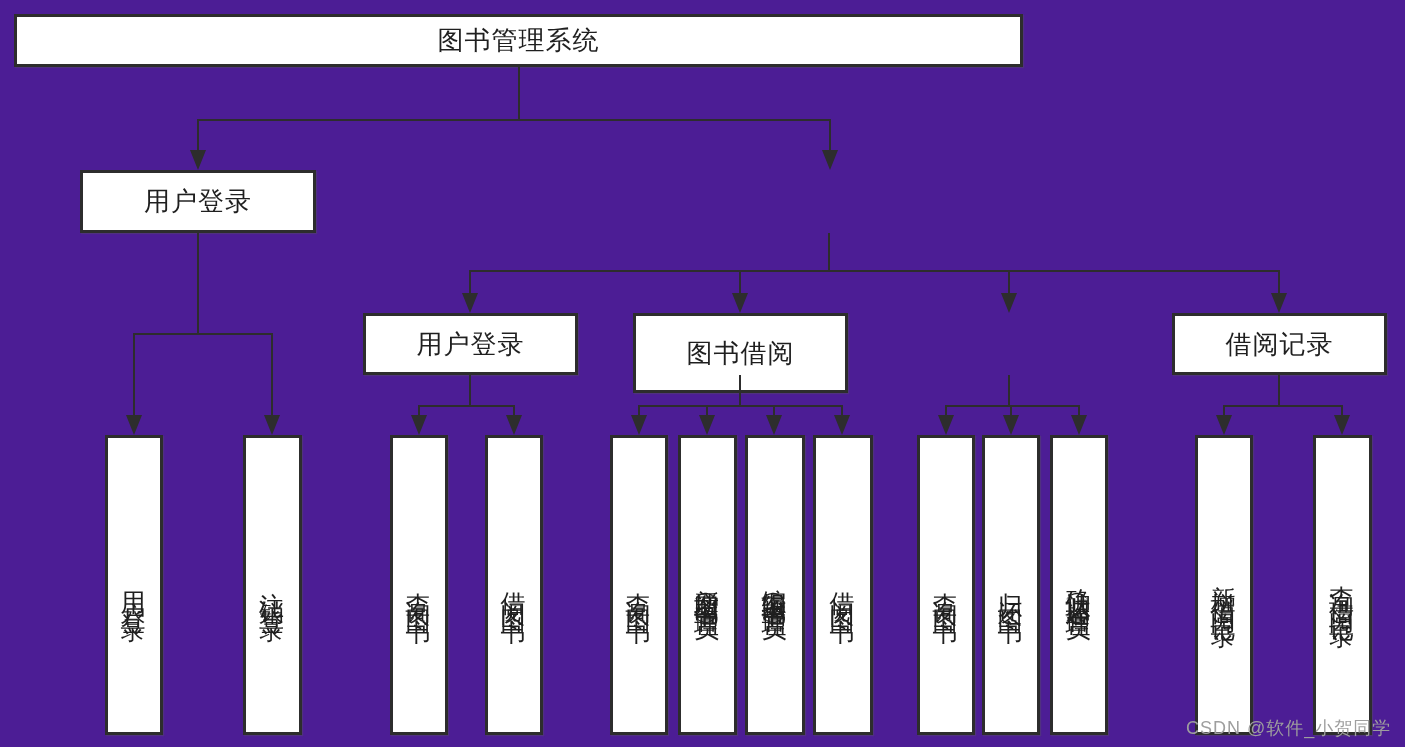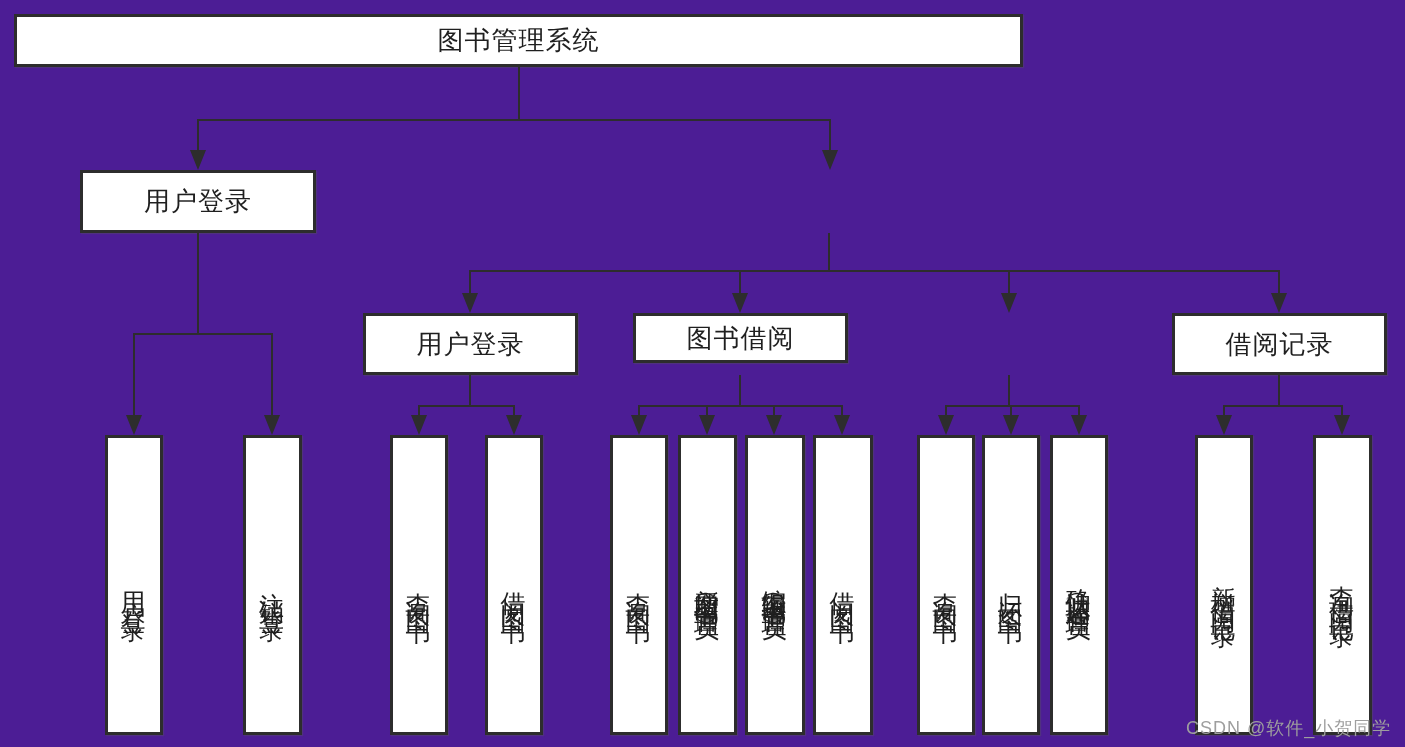--- a/index.html
+++ b/index.html
@@ -66,21 +66,21 @@
   <div class="vl" style="left:739px;top:270px;height:35px;"></div>
   <div class="ah" style="left:732px;top:293px;"></div>
   <div class="vl" style="left:1008px;top:270px;height:35px;"></div>
   <div class="ah" style="left:1001px;top:293px;"></div>
   <div class="vl" style="left:1278px;top:270px;height:35px;"></div>
   <div class="ah" style="left:1271px;top:293px;"></div>
 
   <div class="node h" style="left:363px;top:313px;width:215px;height:62px;">
     <span>用户登录</span>
   </div>
-  <div class="node h" style="left:633px;top:313px;width:215px;height:50px;">
+  <div class="node h" style="left:633px;top:313px;width:215px;height:80px;">
     <span>图书借阅</span>
   </div>
   <div class="node h" style="left:1172px;top:313px;width:215px;height:62px;">
     <span>借阅记录</span>
   </div>
 
   <div class="vl" style="left:469px;top:375px;height:32px;"></div>
   <div class="hl" style="left:418px;top:405px;width:97px;"></div>
   <div class="vl" style="left:418px;top:405px;height:22px;"></div>
   <div class="ah" style="left:411px;top:415px;"></div>

